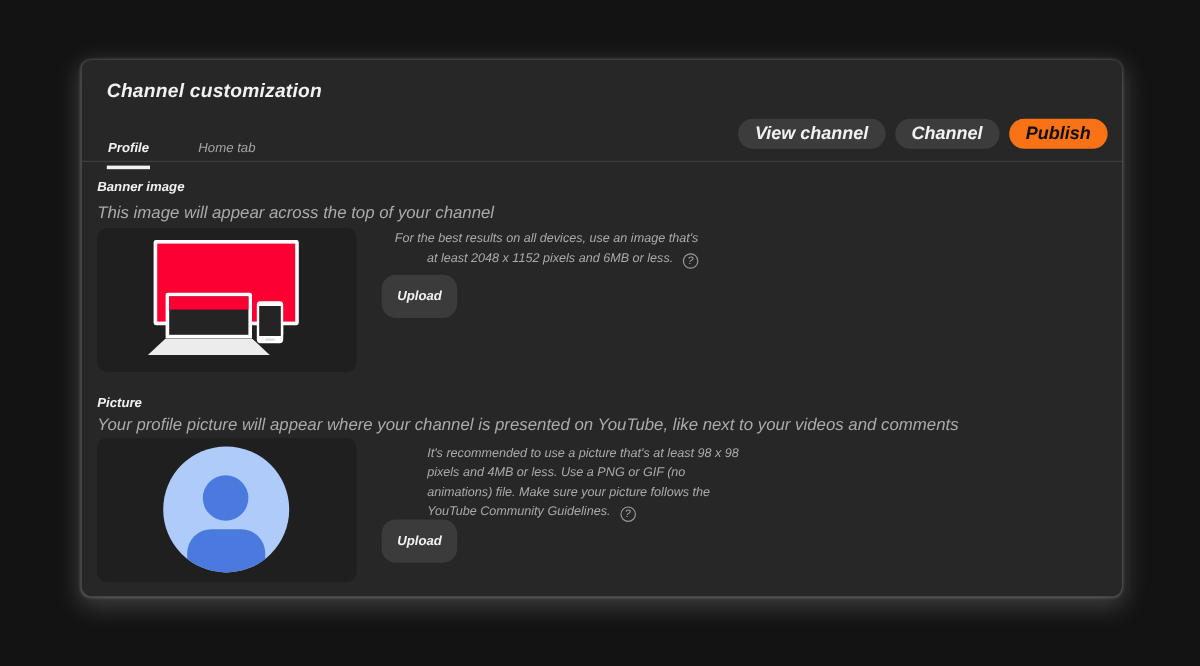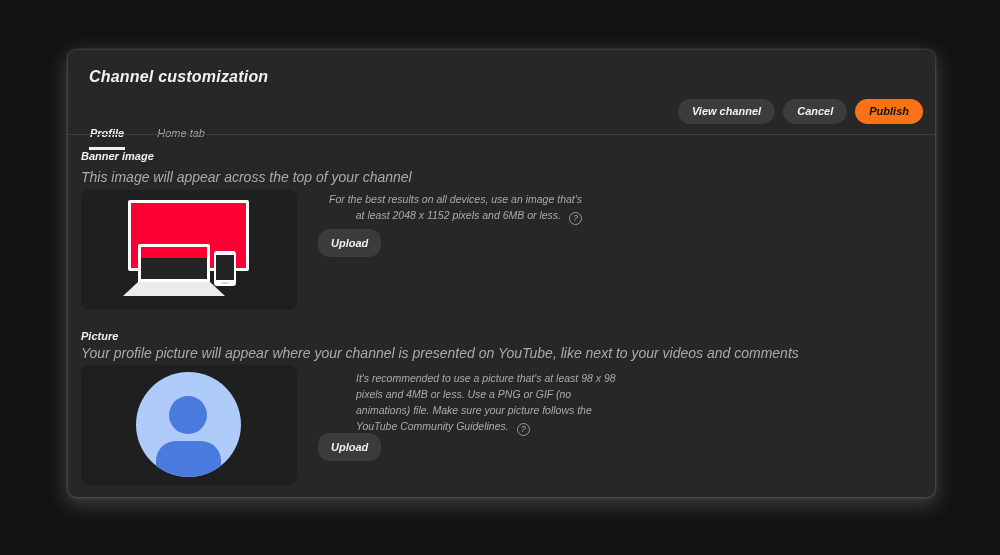--- a/index.html
+++ b/index.html
@@ -12,44 +12,44 @@
   .panel {
     position:absolute; left:68px; top:50px; width:867px; height:447px;
     background:#272727; border-radius:8px;
     box-shadow:0 0 3px rgba(255,255,255,0.35), 0 6px 20px 2px rgba(190,190,190,0.26);
   }
   .page-title {
     position:absolute; left:21px; top:16px;
     font-size:16px; font-weight:700; letter-spacing:0.2px; color:#f1f1f1;
     line-height:22px;
   }
-  .tabs { position:absolute; left:21px; top:70px; display:flex; gap:31px; }
+  .tabs { position:absolute; left:21px; top:61px; display:flex; gap:39px; }
   .tab { font-size:11px; padding:7px 1px 10px; cursor:pointer; line-height:13px; }
   .tab.active { color:#f1f1f1; font-weight:700; border-bottom:3px solid #f1f1f1; padding-bottom:7px; }
   .tab.inactive { color:#a4a4a4; font-weight:400; }
   .tabs-divider { position:absolute; left:0; right:0; top:84px; height:1px; background:#3d3d3d; }
   .actions { position:absolute; right:12px; top:49px; display:flex; gap:8px; }
   .btn {
     height:25px; border:none; border-radius:13px; padding:0 14px;
     font-family:"Liberation Sans", sans-serif;
-    font-size:11px; font-weight:700; cursor:pointer; line-height:25px;
+    font-size:15px; font-weight:700; cursor:pointer; line-height:25px;
   }
   .btn.tonal { background:#3c3c3c; color:#f1f1f1; }
   .btn.filled { background:#f97316; color:#0f0f0f; }
   .section-heading { position:absolute; left:13px; font-size:11px; font-weight:700; color:#f1f1f1; line-height:14px; }
   .section-desc { position:absolute; left:13px; font-size:14px; color:#aaaaaa; line-height:14px; }
   .preview-box { position:absolute; left:13px; width:216px; height:120px; background:#1f1f1f; border-radius:8px; overflow:hidden; }
   .hint { position:absolute; left:250px; width:264px; font-size:10.5px; color:#aaaaaa; line-height:16px; }
   .help-circle {
     display:inline-flex; align-items:center; justify-content:center;
     width:13px; height:13px; border:1px solid #989898; border-radius:50%;
     font-size:9px; color:#aaaaaa; margin-left:8px; vertical-align:-2px; cursor:pointer;
   }
   .upload-btn {
-    position:absolute; left:250px; height:28px; border:none; border-radius:12px;
+    position:absolute; left:250px; height:36px; border:none; border-radius:12px;
     background:#3b3b3b; color:#f1f1f1; padding:0 13px;
     font-family:"Liberation Sans", sans-serif; font-size:11px; font-weight:700;
     line-height:24px; cursor:pointer;
   }
   
   .illus { position:absolute; inset:0; }
   .tv { position:absolute; left:47px; top:10px; width:121px; height:71px; background:#ffffff; border-radius:2px; padding:3px; }
   .tv-screen { width:100%; height:100%; background:#fd0033; }
   .tv-leg { position:absolute; top:81px; width:6px; height:8px; background:#ffffff; }
   .tv-leg.left { left:60px; } .tv-leg.right { left:149px; }
@@ -74,21 +74,21 @@
   <div class="page-title">Channel customization</div>
 
   <div class="tabs">
     <div class="tab active">Profile</div>
     <div class="tab inactive">Home tab</div>
   </div>
   <div class="tabs-divider"></div>
 
   <div class="actions">
     <button class="btn tonal">View channel</button>
-    <button class="btn tonal">Cancel</button>
+    <button class="btn tonal">Channel</button>
     <button class="btn filled">Publish</button>
   </div>
 
   <div class="section-heading" style="top:99px;">Banner image</div>
   <div class="section-desc" style="top:120px;">This image will appear across the top of your channel</div>
 
   <div class="preview-box" style="top:140px;">
     <div class="illus">
       <div class="tv">
           <div class="tv-screen"></div>

